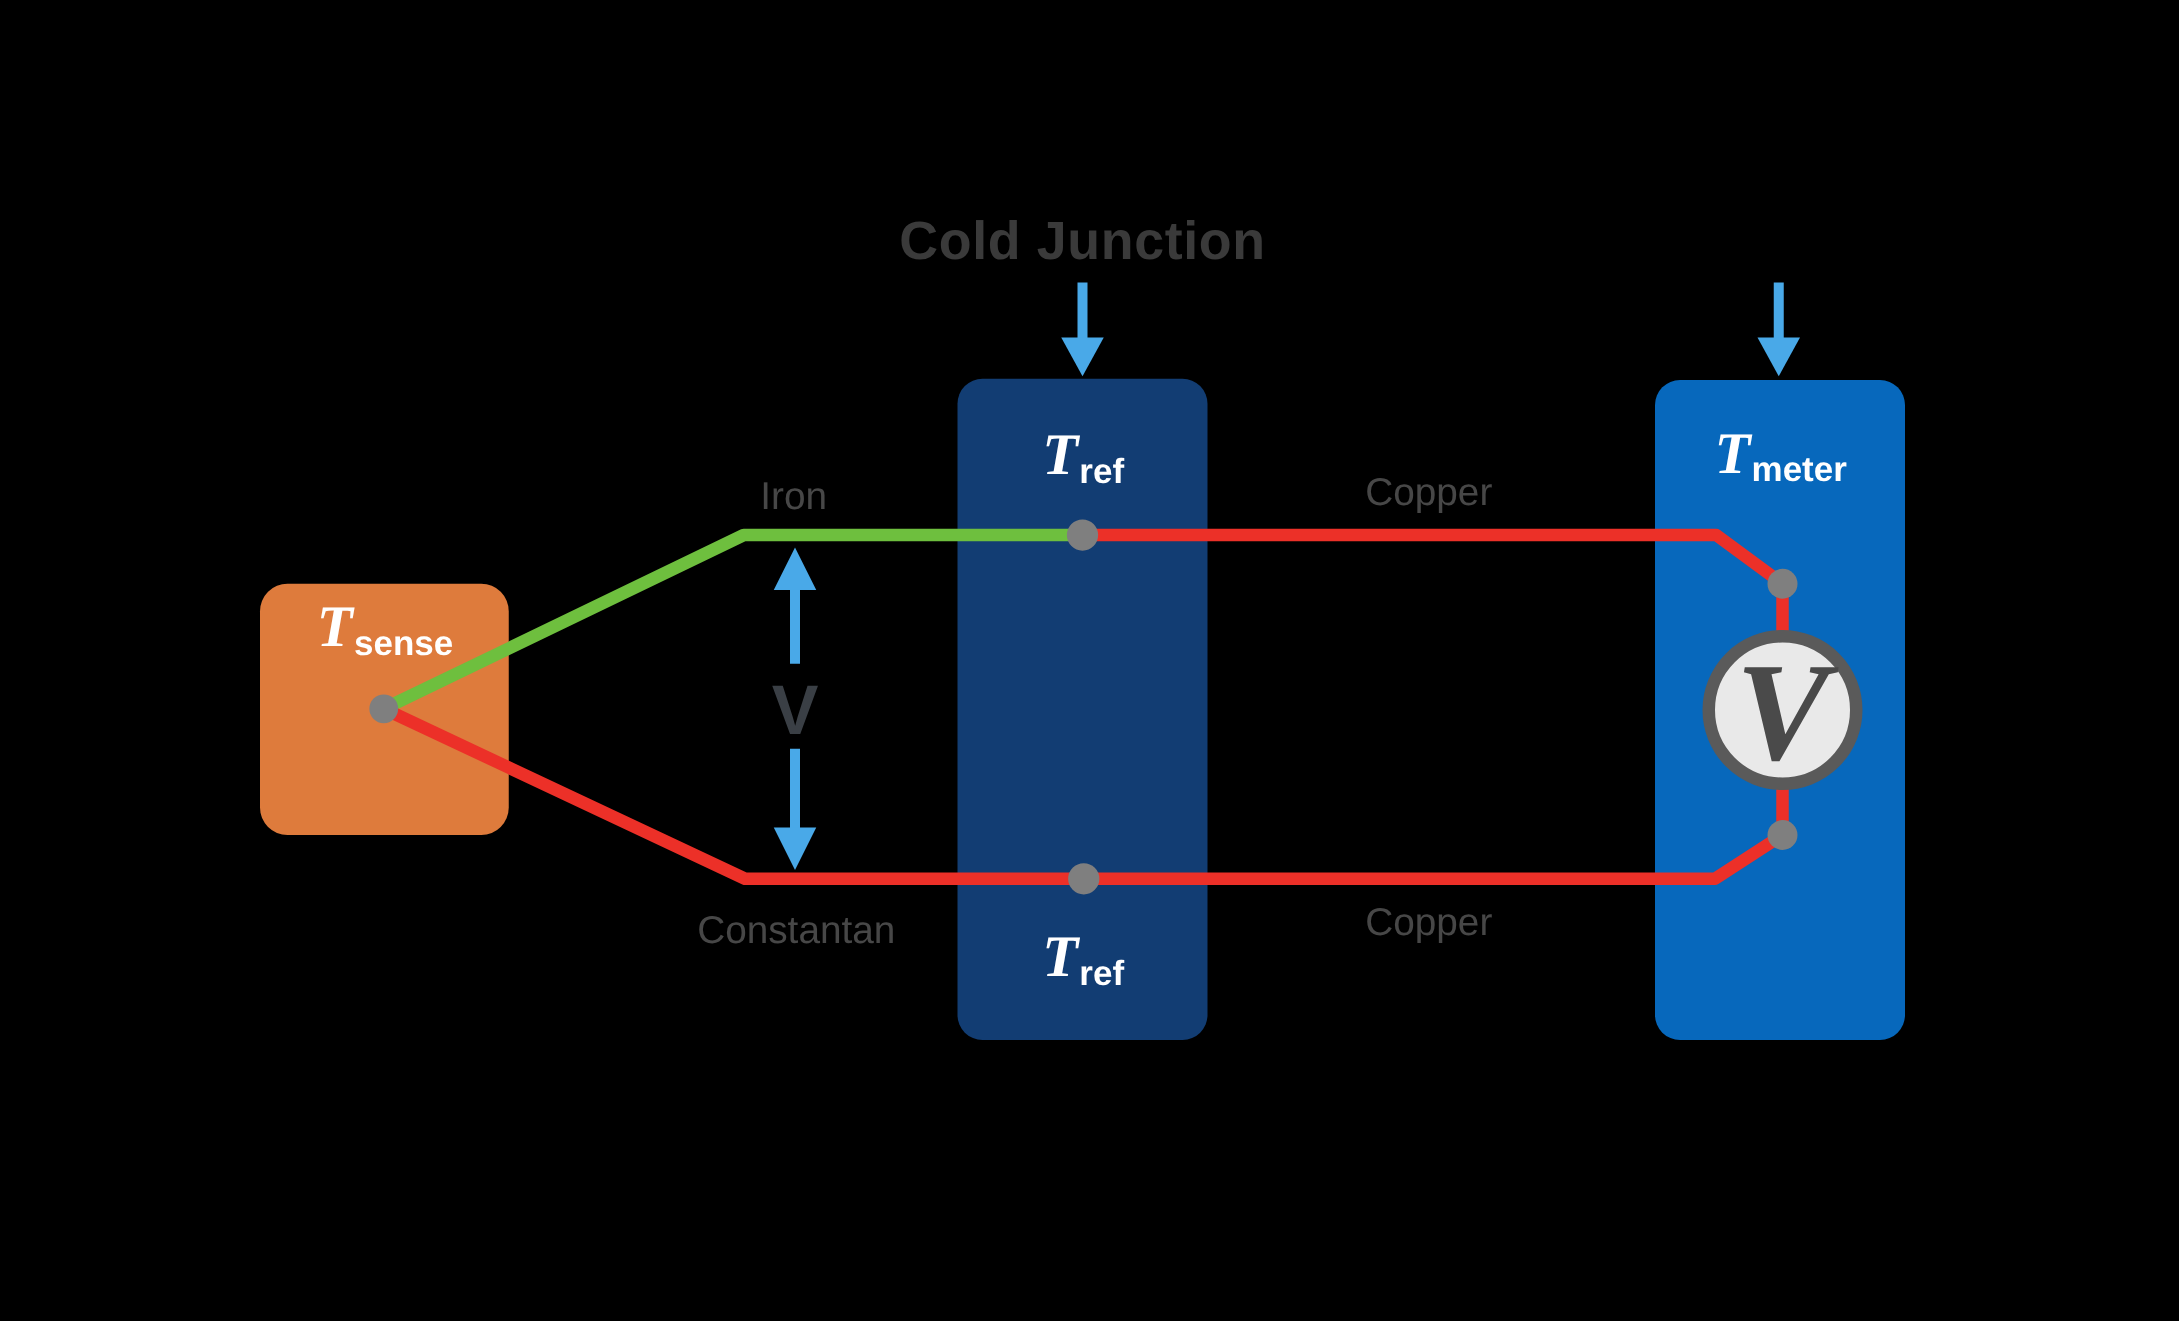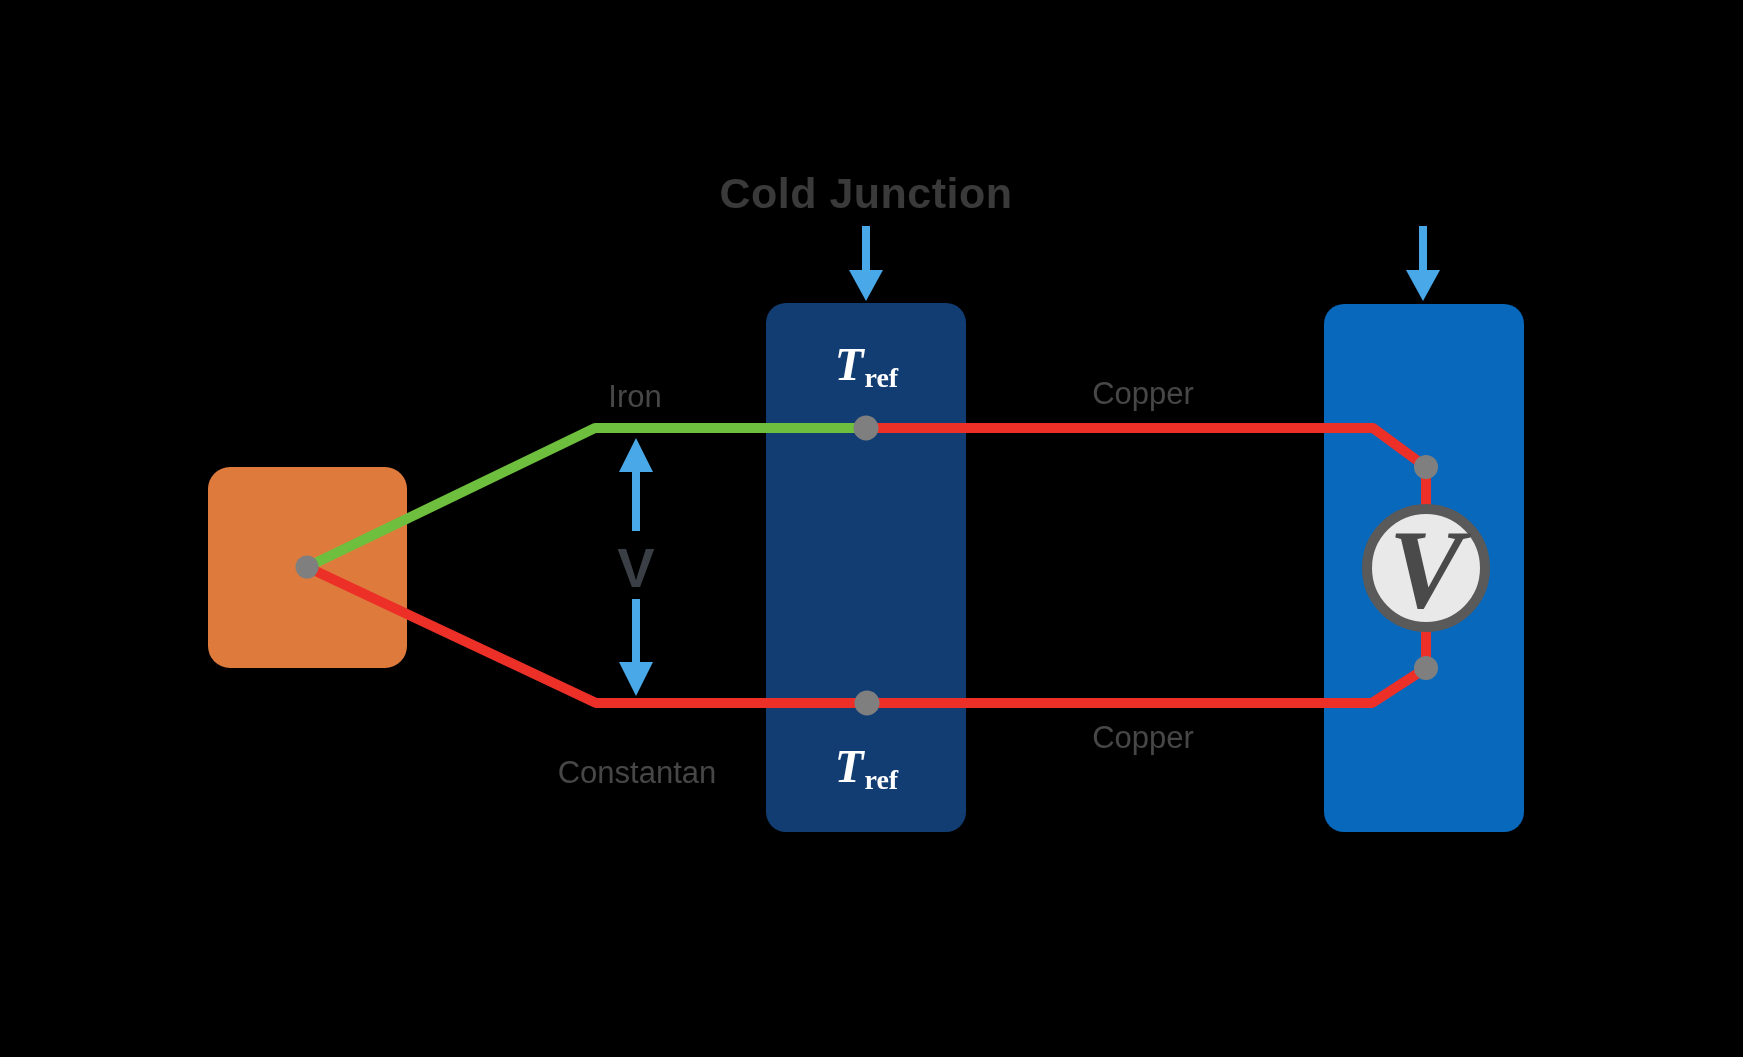--- a/index.html
+++ b/index.html
@@ -36,21 +36,21 @@
   .box.ecu{left:1324px;top:304px;width:200px;height:528px;border-radius:20px;background:var(--ecu-box);}
   .tlabel{
     position:absolute;text-align:center;color:var(--box-label-text);
     white-space:nowrap;line-height:1;
   }
   .tlabel .tmain{
     font-family:"Liberation Serif",serif;font-style:italic;font-weight:bold;
     font-size:47px;
   }
   .tlabel .tsub{
-    font-family:Liberation Serif, serif;font-weight:bold;
+    font-family:Liberation Sans, sans-serif;font-weight:bold;
     font-size:28px;position:relative;top:7px;left:1px;
   }
   .wlabel{
     position:absolute;text-align:center;white-space:nowrap;
     font-size:31px;font-weight:normal;color:var(--wire-label-text);line-height:1;
   }
   .vlabel{
     position:absolute;text-align:center;
     font-size:56px;font-weight:bold;color:var(--voltage-label-text);line-height:1;
   }
@@ -71,31 +71,37 @@
 <body>
 
 <div class="stage">
 
   <div class="sec-title" style="left:666px;top:172px;width:400px">Cold Junction</div>
 
   <div class="box sensor"></div>
   <div class="box cj"></div>
   <div class="box ecu"></div>
 
+  <div class="tlabel" style="left:208px;top:479px;width:199px">
+    <span class="tmain">T</span><span class="tsub">sense</span>
+  </div>
   <div class="tlabel" style="left:766px;top:341px;width:200px">
     <span class="tmain">T</span><span class="tsub">ref</span>
   </div>
   <div class="tlabel" style="left:766px;top:743px;width:200px">
     <span class="tmain">T</span><span class="tsub">ref</span>
   </div>
+  <div class="tlabel" style="left:1324px;top:340px;width:200px">
+    <span class="tmain">T</span><span class="tsub">meter</span>
+  </div>
 
   <div class="wlabel" style="left:535px;top:381px;width:200px">Iron</div>
   <div class="wlabel" style="left:1043px;top:378px;width:200px">Copper</div>
   <div class="wlabel" style="left:1043px;top:722px;width:200px">Copper</div>
-  <div class="wlabel" style="left:487px;top:757px;width:300px">Constantan</div>
+  <div class="wlabel" style="left:487px;top:728px;width:300px">Constantan</div>
 
   <div class="vlabel" style="left:586px;top:540px;width:100px">V</div>
 
   <svg class="overlay" width="1743" height="1057" viewBox="0 0 1743 1057">
 
     <g>
       <line class="barrow" x1="866" y1="226" x2="866" y2="272"></line>
       <polygon class="bhead" points="849,270 883,270 866,301"></polygon>
     </g>
     <g>

